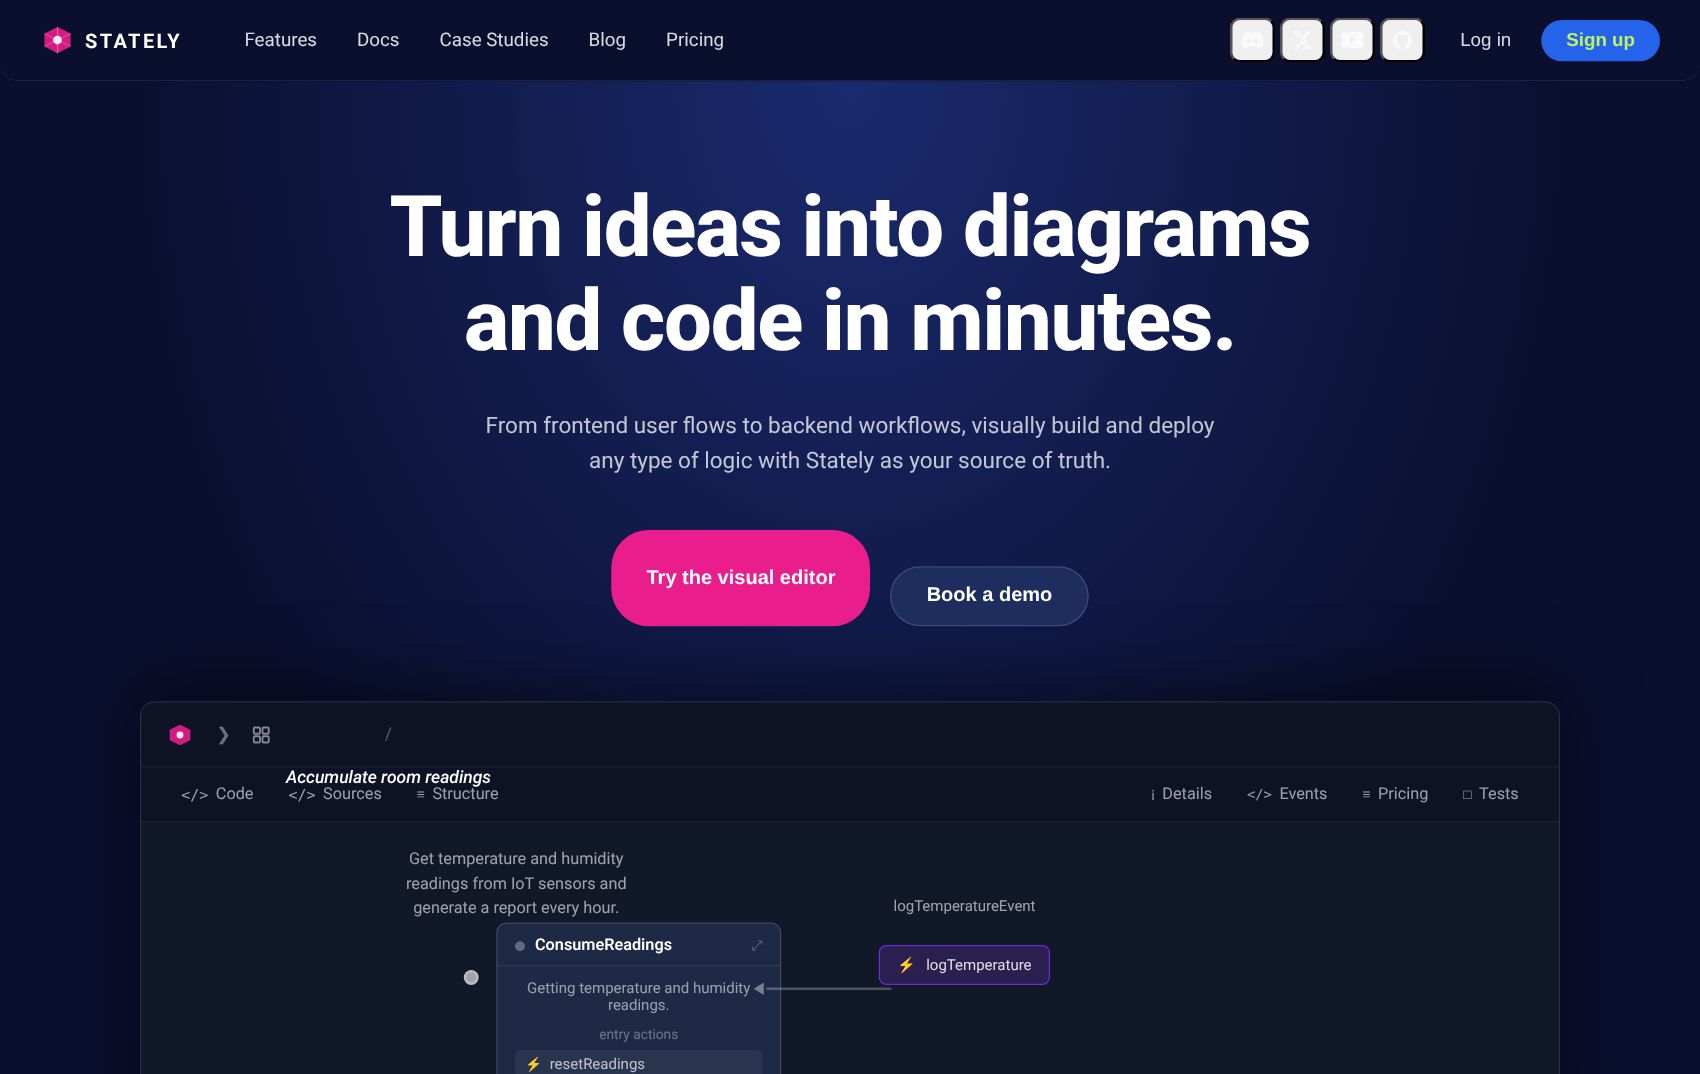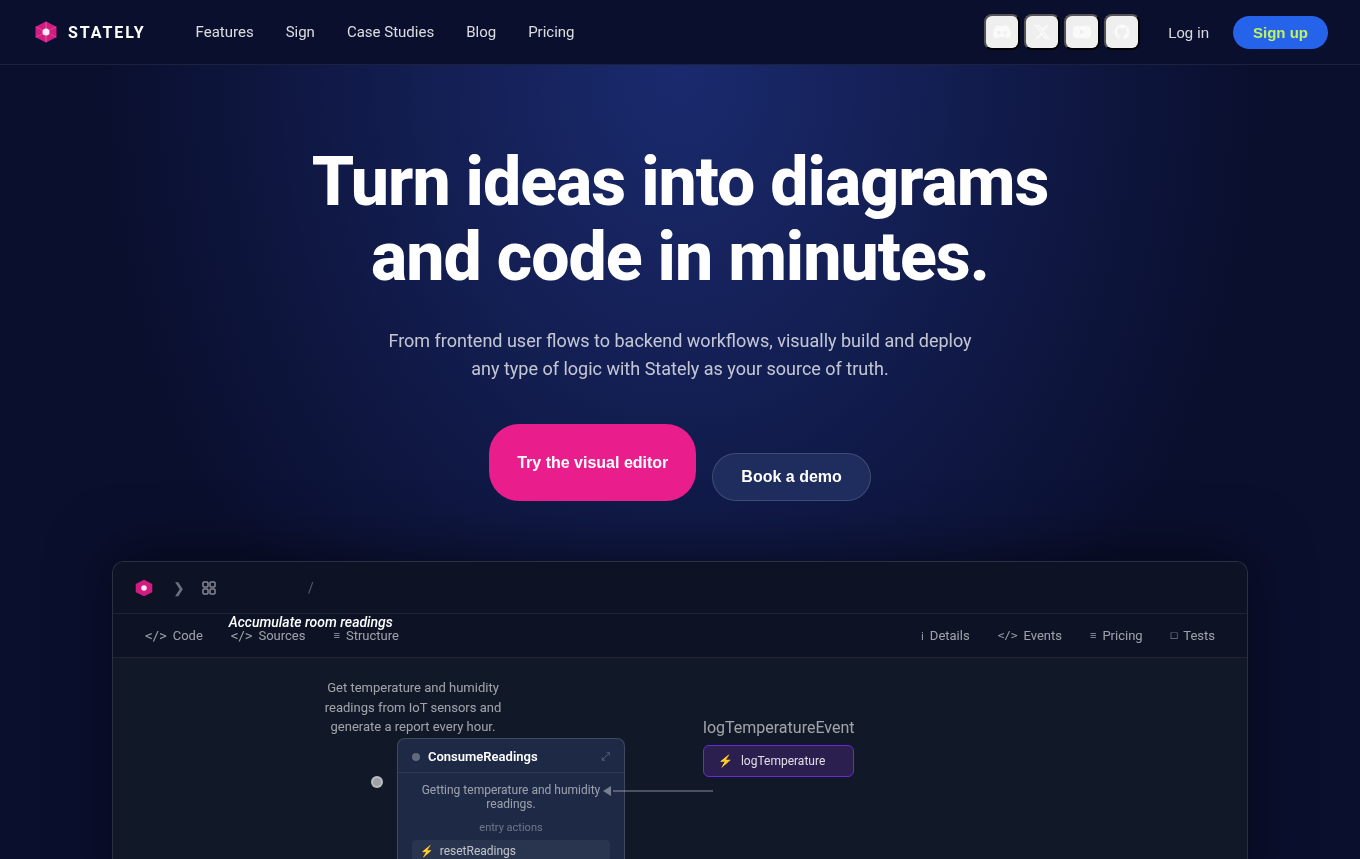--- a/index.html
+++ b/index.html
@@ -14,20 +14,21 @@
     
     nav {
       display: flex;
       align-items: center;
       padding: 0 32px;
       height: 65px;
       background: #0a0f2e;
       border-bottom: 1px solid rgba(255,255,255,0.08);
       position: relative;
       z-index: 10;
+      border-radius: 15px;
     }
     .nav-logo {
       display: flex;
       align-items: center;
       gap: 8px;
       margin-right: 36px;
       text-decoration: none;
       color: #fff;
     }
     .logo-wordmark {
@@ -318,23 +319,23 @@
       border-radius: 4px;
     }
     .action-icon { color: #a78bfa; font-size: 11px; }
 
     .event-node {
       position: absolute;
       top: 60px;
       left: 590px;
     }
     .event-label {
-      font-size: 16px;
+      font-size: 12px;
       color: rgba(255,255,255,0.6);
-      margin-bottom: 8px;
+      margin-bottom: 24px;
     }
     .event-action-box {
       display: flex;
       align-items: center;
       gap: 8px;
       background: #2a1f4e;
       border: 1px solid #6d28d9;
       border-radius: 6px;
       padding: 8px 14px;
       font-size: 12px;
@@ -389,21 +390,21 @@
       <path d="M16 4L16 28" stroke="rgba(255,255,255,0.3)" stroke-width="1"></path>
       <path d="M4 10L28 22" stroke="rgba(255,255,255,0.2)" stroke-width="1"></path>
       <path d="M28 10L4 22" stroke="rgba(255,255,255,0.2)" stroke-width="1"></path>
       <circle cx="16" cy="16" r="4" fill="white" opacity="0.9"></circle>
     </svg>
     <span class="logo-wordmark">STATELY</span>
   </a>
 
   <div class="nav-links">
     <a class="nav-link">Features</a>
-    <a class="nav-link">Sign</a>
+    <a class="nav-link">Docs</a>
     <a class="nav-link">Case Studies</a>
     <a class="nav-link">Blog</a>
     <a class="nav-link">Pricing</a>
   </div>
 
   <div class="nav-social">
     <button class="social-btn" title="Discord">
       <svg width="18" height="18" viewBox="0 0 24 24" fill="currentColor">
         <path d="M20.317 4.37a19.791 19.791 0 0 0-4.885-1.515.074.074 0 0 0-.079.037c-.21.375-.444.864-.608 1.25a18.27 18.27 0 0 0-5.487 0 12.64 12.64 0 0 0-.617-1.25.077.077 0 0 0-.079-.037A19.736 19.736 0 0 0 3.677 4.37a.07.07 0 0 0-.032.027C.533 9.046-.32 13.58.099 18.057c.002.022.015.045.036.06a19.9 19.9 0 0 0 5.993 3.03.078.078 0 0 0 .084-.028c.462-.63.874-1.295 1.226-1.994a.076.076 0 0 0-.041-.106 13.107 13.107 0 0 1-1.872-.892.077.077 0 0 1-.008-.128 10.2 10.2 0 0 0 .372-.292.074.074 0 0 1 .077-.01c3.928 1.793 8.18 1.793 12.062 0a.074.074 0 0 1 .078.01c.12.098.246.198.373.292a.077.077 0 0 1-.006.127 12.299 12.299 0 0 1-1.873.892.077.077 0 0 0-.041.107c.36.698.772 1.362 1.225 1.993a.076.076 0 0 0 .084.028 19.839 19.839 0 0 0 6.002-3.03.077.077 0 0 0 .032-.054c.5-5.177-.838-9.674-3.549-13.66a.061.061 0 0 0-.031-.03zM8.02 15.33c-1.183 0-2.157-1.085-2.157-2.419 0-1.333.956-2.419 2.157-2.419 1.21 0 2.176 1.096 2.157 2.42 0 1.333-.956 2.418-2.157 2.418zm7.975 0c-1.183 0-2.157-1.085-2.157-2.419 0-1.333.955-2.419 2.157-2.419 1.21 0 2.176 1.096 2.157 2.42 0 1.333-.946 2.418-2.157 2.418z"></path>
       </svg>

